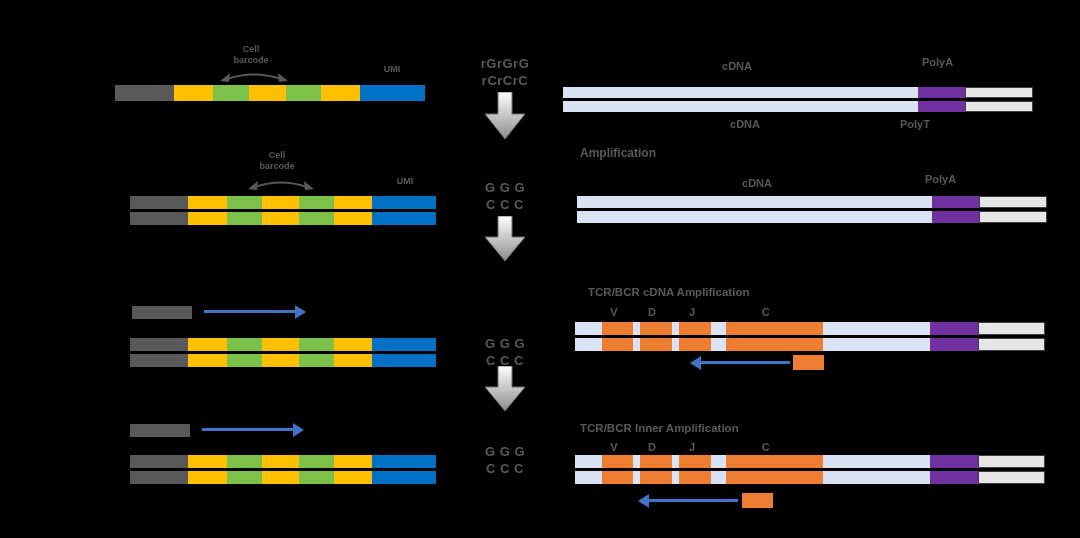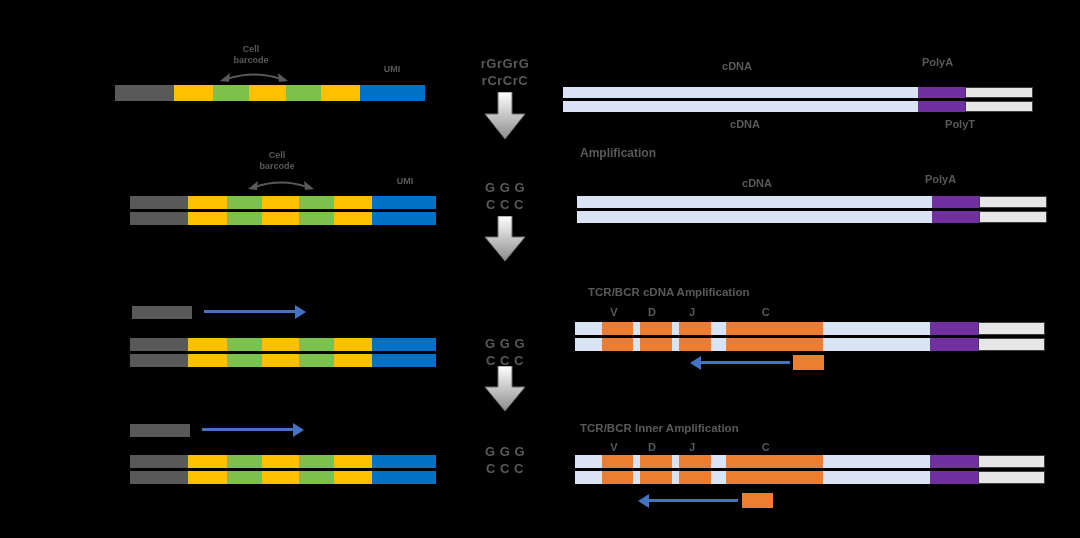--- a/index.html
+++ b/index.html
@@ -191,21 +191,21 @@
       <div class="seg" style="flex-basis: 75.5%; background: rgb(218, 227, 243);"></div>
       <div class="seg" style="flex-basis: 10%; background: rgb(112, 48, 160);"></div>
       <div class="seg" style="flex-basis: 14.5%; background: rgb(231, 230, 230); box-shadow: rgb(63, 63, 63) 0px 0px 0px 1px inset;"></div>
     </div>
   <div class="bar" style="left:563px;top:101px;width:470px;height:11px;">
       <div class="seg" style="flex-basis: 75.5%; background: rgb(218, 227, 243);"></div>
       <div class="seg" style="flex-basis: 10%; background: rgb(112, 48, 160);"></div>
       <div class="seg" style="flex-basis: 14.5%; background: rgb(231, 230, 230); box-shadow: rgb(63, 63, 63) 0px 0px 0px 1px inset;"></div>
     </div>
   <div class="lbl md" style="left:695px;top:118px;width:100px;text-align:center;">cDNA</div>
-  <div class="lbl md" style="left:900px;top:118px;width:75px;text-align:right;">PolyT</div>
+  <div class="lbl md" style="left:900px;top:118px;width:75px;text-align:left;">PolyT</div>
 
   <div class="lbl" style="left:580px;top:146px;font-size:12px;">Amplification</div>
   <div class="lbl md" style="left:707px;top:177px;width:100px;text-align:center;">cDNA</div>
   <div class="lbl md" style="left:903px;top:173px;width:75px;text-align:center;">PolyA</div>
   <div class="bar" style="left:577px;top:196px;width:470px;height:12px;">
       <div class="seg" style="flex-basis: 75.5%; background: rgb(218, 227, 243);"></div>
       <div class="seg" style="flex-basis: 10%; background: rgb(112, 48, 160);"></div>
       <div class="seg" style="flex-basis: 14.5%; background: rgb(231, 230, 230); box-shadow: rgb(63, 63, 63) 0px 0px 0px 1px inset;"></div>
     </div>
   <div class="bar" style="left:577px;top:211px;width:470px;height:12px;">

